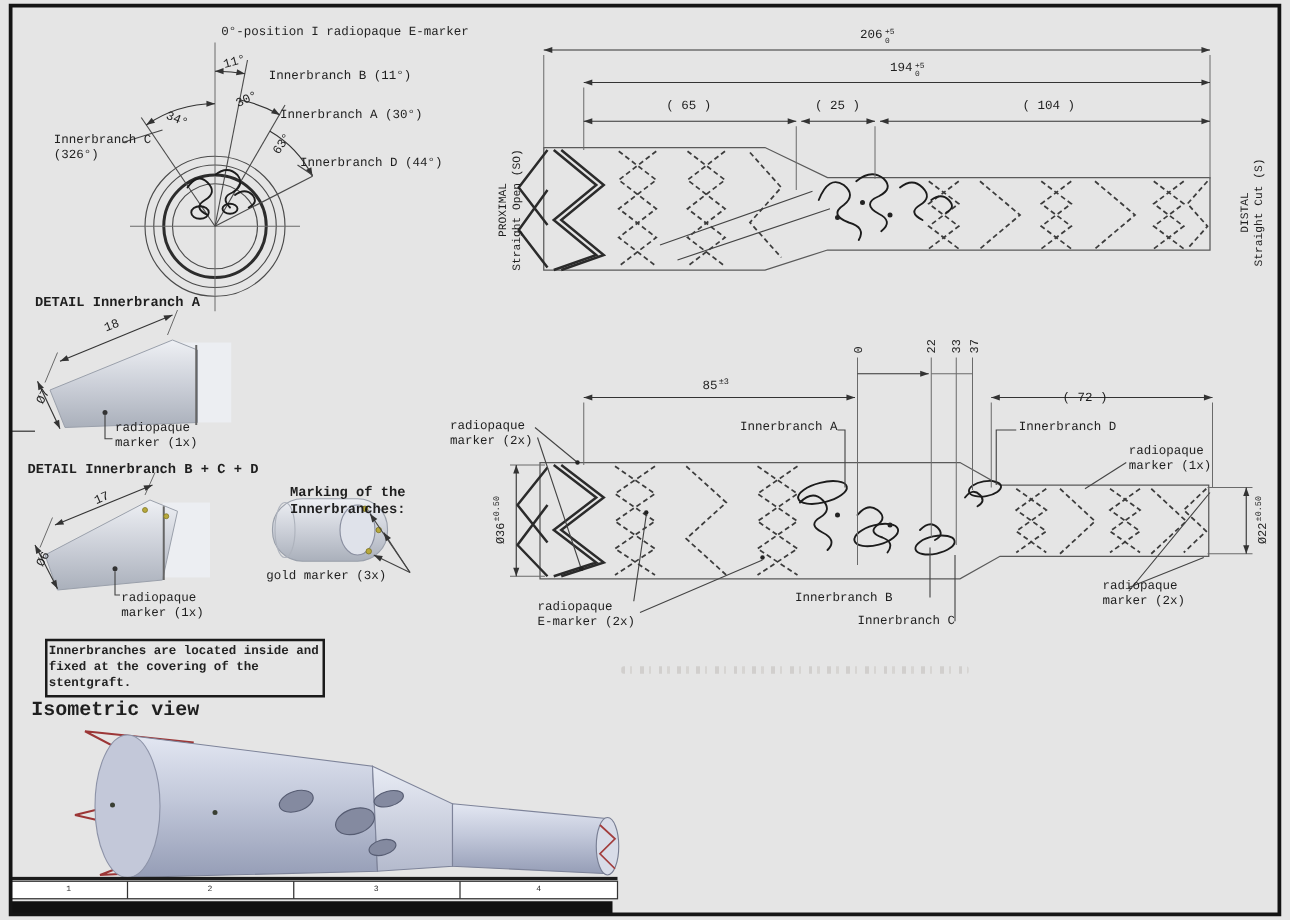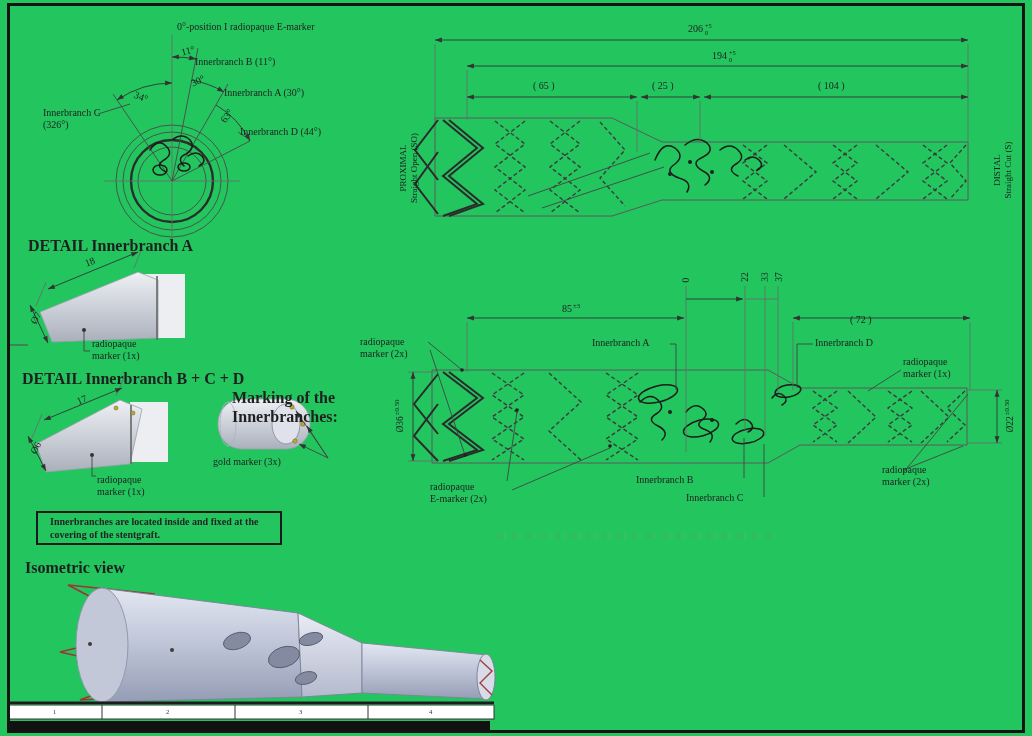--- a/index.html
+++ b/index.html
@@ -1,38 +1,38 @@
 <!DOCTYPE html>
 <html><head>
 <meta charset="utf-8">
 <style>
   html,body{margin:0;padding:0;background:#fff;}
-  #stage{position:relative;width:1032px;height:736px;background:#22c55e;overflow:hidden;
-         font-family:Liberation Serif, serif;color:#232323;}
+  #stage{position:relative;width:1032px;height:736px;background:#e5e5e5;overflow:hidden;
+         font-family:Liberation Mono, monospace;color:#232323;}
   #frame{position:absolute;left:7px;top:3px;width:1012px;height:724px;border:3px solid #141414;pointer-events:none;}
   svg.lw{position:absolute;left:0;top:0;}
   .thin{stroke:#4a4a4a;stroke-width:.9;fill:none}
   .thick{stroke:#2c2c2c;stroke-width:2.4;fill:none}
   .out{stroke:#5a5a5a;stroke-width:1;fill:none}
   .dash{stroke:#3c3c3c;stroke-width:1.4;fill:none;stroke-dasharray:4 2.6}
   .solid2{stroke:#2b2b2b;stroke-width:2;fill:none}
   .dim{stroke:#333;stroke-width:.9;fill:none}
   .ext{stroke:#6a6a6a;stroke-width:.8;fill:none}
   .lead{stroke:#444;stroke-width:.9;fill:none}
   .scr{stroke:#1c1c1c;stroke-width:1.5;fill:none;stroke-linecap:round}
   .lb{position:absolute;font-size:10px;line-height:1.18;color:#1f1f1f;white-space:pre-line;}
-  .bold{font-weight:700;font-size:16px;}
+  .bold{font-weight:700;font-size:11px;}
   .rot{transform:translate(-50%,-50%) rotate(-90deg);white-space:pre;text-align:center;}
   .ctr{transform:translate(-50%,-50%);white-space:nowrap;}
   .tol{display:inline-flex;flex-direction:column;font-size:6.3px;line-height:1.05;vertical-align:top;margin-left:2px;font-style:normal;}
   .tol i{font-style:normal;}
   .tolOne{font-size:6.8px;vertical-align:super;margin-left:1px;}
   .side{font-size:9px;line-height:1.25;}
   #note-box{position:absolute;left:36px;top:511px;width:218px;border:2px solid #1a1a1a;
-            padding:2px 12px;font-weight:700;font-size:10px;line-height:1.3;}
+            padding:2px 1px;font-weight:700;font-size:10px;line-height:1.3;}
   .smudge{position:absolute;left:497px;top:533px;width:278px;height:6px;opacity:.22;border-radius:2px;
           background:repeating-linear-gradient(90deg,#8a8078 0 3px,transparent 3px 7px,#a39a90 7px 9px,transparent 9px 15px);}
   .num{position:absolute;font-size:6.5px;color:#333;}
 </style>
 </head>
 <body>
 
 <div id="stage">
 
   <svg class="lw" width="1032" height="736" viewBox="0 0 1032 736">
@@ -240,21 +240,21 @@
     <g>
       <rect x="8" y="701.5" width="486" height="2.6" fill="#1c1c1c"></rect>
       <rect x="8" y="705" width="486" height="14" fill="#ffffff" stroke="#333" stroke-width="1"></rect>
       <path d="M102,705 V719 M235,705 V719 M368,705 V719" stroke="#333" stroke-width="1"></path>
       <rect x="8" y="721" width="482" height="11" fill="#111"></rect>
     </g>
   </svg>
 
   <div class="lb" style="left:177px;top:21px">0°-position I radiopaque E-marker</div>
   <div class="lb ctr" style="left:188px;top:51px;transform:translate(-50%,-50%) rotate(-15deg)">11°</div>
-  <div class="lb" style="left:195px;top:56px">Innerbranch B (11°)</div>
+  <div class="lb" style="left:215px;top:56px">Innerbranch B (11°)</div>
   <div class="lb ctr" style="left:198px;top:81px;transform:translate(-50%,-50%) rotate(-25deg)">30°</div>
   <div class="lb" style="left:224px;top:87px">Innerbranch A (30°)</div>
   <div class="lb ctr" style="left:141px;top:97px;transform:translate(-50%,-50%) rotate(22deg)">34°</div>
   <div class="lb" style="left:43px;top:107px">Innerbranch C
 (326°)</div>
   <div class="lb ctr" style="left:227px;top:116px;transform:translate(-50%,-50%) rotate(-55deg)">63°</div>
   <div class="lb" style="left:240px;top:126px">Innerbranch D (44°)</div>
 
   <div class="lb" style="left:688px;top:23px"><span>206</span><span class="tol"><i>+5</i><i>0</i></span></div>
   <div class="lb" style="left:712px;top:50px"><span>194</span><span class="tol"><i>+5</i><i>0</i></span></div>

